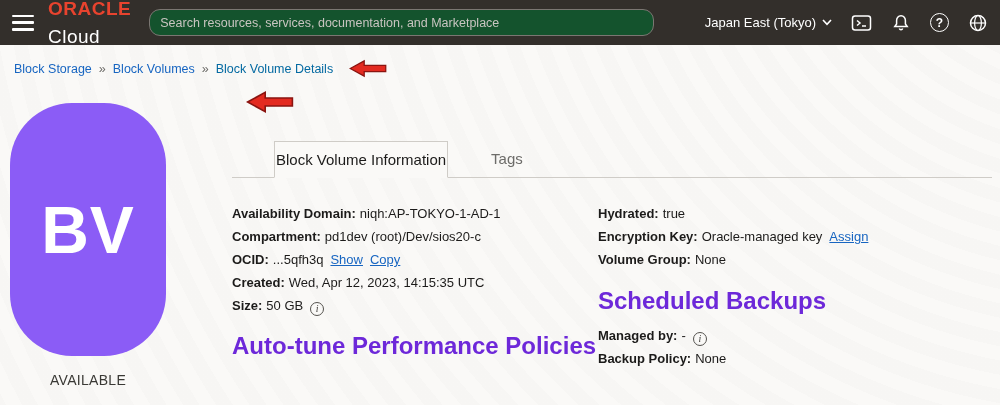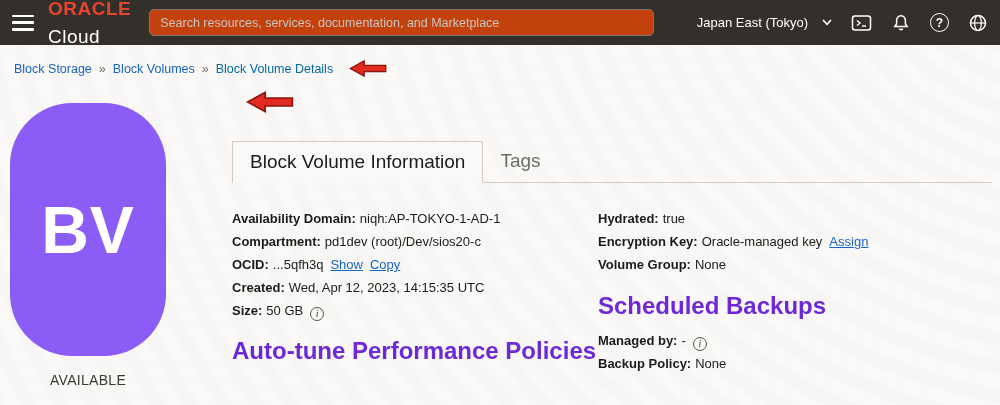--- a/index.html
+++ b/index.html
@@ -16,25 +16,25 @@
     position:absolute; top:0; left:0; right:0; height:45px;
     background:#332f2b; display:flex; align-items:center; padding:0 12px; gap:14px;
   }
   .hamburger { width:22px; height:16px; display:flex; flex-direction:column; justify-content:space-between;
     background:none; border:none; cursor:pointer; flex:0 0 auto; }
   .hamburger span { height:2.5px; background:#fff; border-radius:1px; }
   .brand { display:flex; align-items:baseline; gap:6px; font-size:19px; letter-spacing:.5px; cursor:pointer; white-space:nowrap;flex-direction:column;}
   .brand .oracle { color:#e8432e; font-weight:700; }
   .brand .cloud  { color:#fff; font-weight:400; }
   .search { flex:0 0 505px; margin-left:4px; }
-  .search input { width:100%; height:27px; background:#c2410c; border:1px solid #7b7672; border-radius:5px;
+  .search input { width:100%; height:27px; background:#14532d; border:1px solid #7b7672; border-radius:11px;
     color:#e8e6e3; font-size:12.5px; padding:0 10px; font-family:inherit; outline:none; }
   .search input::placeholder { color:#c9c5c1; }
   .right-cluster { margin-left:auto; display:flex; align-items:center; gap:19px; }
-  .region { color:#fff; font-size:13px; display:flex; align-items:center; gap:14px; cursor:pointer; white-space:nowrap; }
+  .region { color:#fff; font-size:13px; display:flex; align-items:center; gap:6px; cursor:pointer; white-space:nowrap; }
   .icon-btn { background:none; border:none; padding:0; display:flex; align-items:center; cursor:pointer; }
   .help-circle { width:19px; height:19px; border:1.7px solid #fff; border-radius:50%; color:#fff;
     font-size:12px; font-weight:700; display:flex; align-items:center; justify-content:center; }
 
   
   .breadcrumb { position:absolute; top:59px; left:14px; display:flex; align-items:center; gap:7px; font-size:12.5px; }
   .breadcrumb a { color:#1765c1; cursor:pointer; text-decoration:none; }
   .breadcrumb .sep { color:#6b6a67; }
   .breadcrumb .current { color:#0369a1; }
 
@@ -55,21 +55,21 @@
   h1 { font-size:27px; font-weight:400; color:#1c1b1a; line-height:34px; }
 
   .actions { margin-top:15px; display:flex; gap:9px; }
   .btn { font-size:13px; padding:5px 13px; border-radius:3px; border:1px solid transparent;
     cursor:pointer; font-family:inherit; line-height:16px; }
   .btn-dark    { background:#544f4a; color:#fff; }
   .btn-outline { background:#fff; border-color:#aeaaa5; color:#2e2d2b; }
   .btn-danger  { background:#d9432c; color:#fff; }
 
   .tabs { margin-top:27px; display:flex; border-bottom:1px solid #cfccc7; }
-  .tab { font-size:19px; padding:9px 17px; color:#6d6c69; cursor:pointer; }
+  .tab { font-size:15px; padding:9px 1px; color:#6d6c69; cursor:pointer;margin-left:42px; }
   .tab.active { background:#faf9f7; border:1px solid #cfccc7; border-bottom:1px solid #faf9f7;
     margin-bottom:-1px; color:#1c1b1a; }
 
   .details { margin-top:24px; display:flex; }
   .col-left  { width:366px; flex:0 0 366px; }
   .col-right { flex:1; }
   .row { font-size:13px; line-height:23px; color:#1c1b1a; white-space:nowrap; }
   .lbl { font-weight:700; margin-right:4px; }
   .link { color:#1765c1; text-decoration:underline; cursor:pointer; margin-left:7px; }
   .info-chip { display:inline-flex; width:14px; height:14px; border:1px solid #55534f; border-radius:50%;

